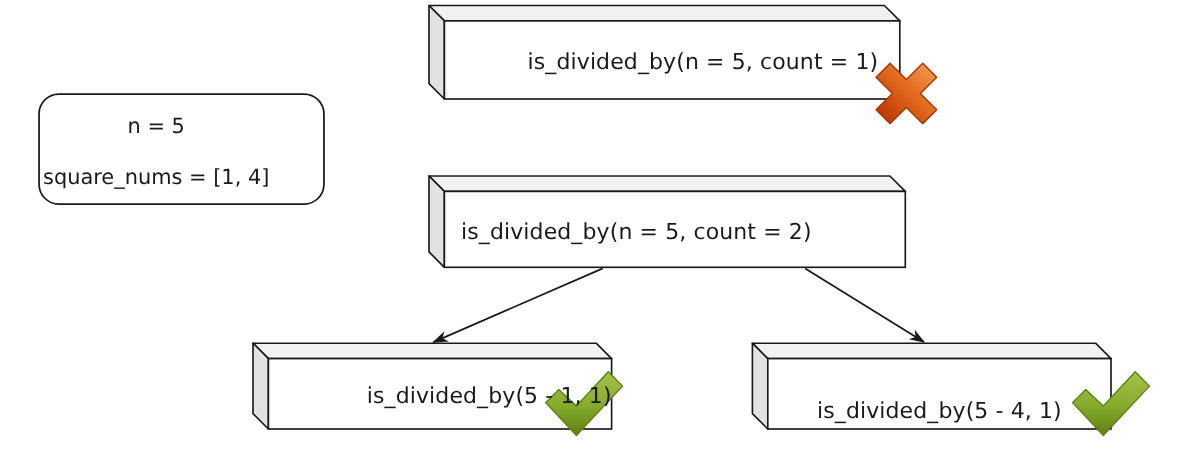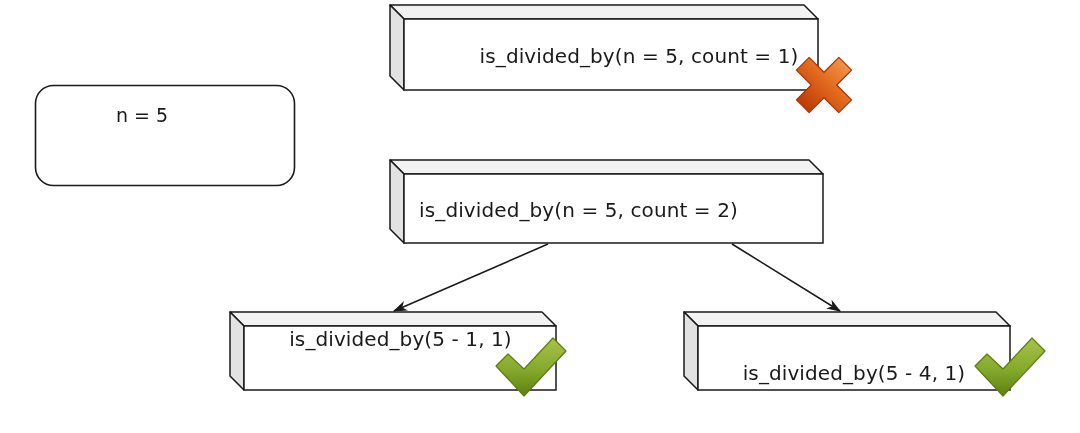--- a/index.html
+++ b/index.html
@@ -45,21 +45,21 @@
     white-space: nowrap;
     text-align: center;
     width: 214px;
     left: 35px;
   }
   #note-line-1 { top: 104px; }
   #note-line-2 { top: 150px; }
 
   #label-top    { left: 404px; top: 44px;  width: 414px; margin-left: 28px; }
   #label-middle { left: 404px; top: 198px; width: 349px; }
-  #label-bl     { left: 245px; top: 327px; width: 311px; }
+  #label-bl     { left: 245px; top: 347px; width: 311px; text-align: right; }
   #label-br     { left: 698px; top: 347px; width: 312px; margin-top: 14px; }
 </style>
 </head>
 <body>
 
 <div id="canvas">
 
   <svg id="art" viewBox="0 0 1080 433" xmlns="http://www.w3.org/2000/svg">
     <defs>
 
@@ -125,20 +125,21 @@
       <rect x="698" y="326" width="312" height="64" fill="#ffffff" stroke="#1a1a1a" stroke-width="1.5"></rect>
     </g>
 
     <g>
       <path d="M975,366 L987,354 L1003,369 L1032,338 L1045,351 L1003,396 Z" fill="url(#gradCheck)" stroke="#5b7d12" stroke-width="1.2" stroke-linejoin="round"></path>
     </g>
   </svg>
 
   <div class="note-label" id="note-line-1">n = 5</div>
 
+  <div class="note-label" id="note-line-2">square_nums = [1, 4]</div>
 
   <div class="box-label" id="label-top">is_divided_by(n = 5, count = 1)</div>
 
   <div class="box-label" id="label-middle">is_divided_by(n = 5, count = 2)</div>
 
   <div class="box-label" id="label-bl">is_divided_by(5 - 1, 1)</div>
 
   <div class="box-label" id="label-br">is_divided_by(5 - 4, 1)</div>
 
 </div>

